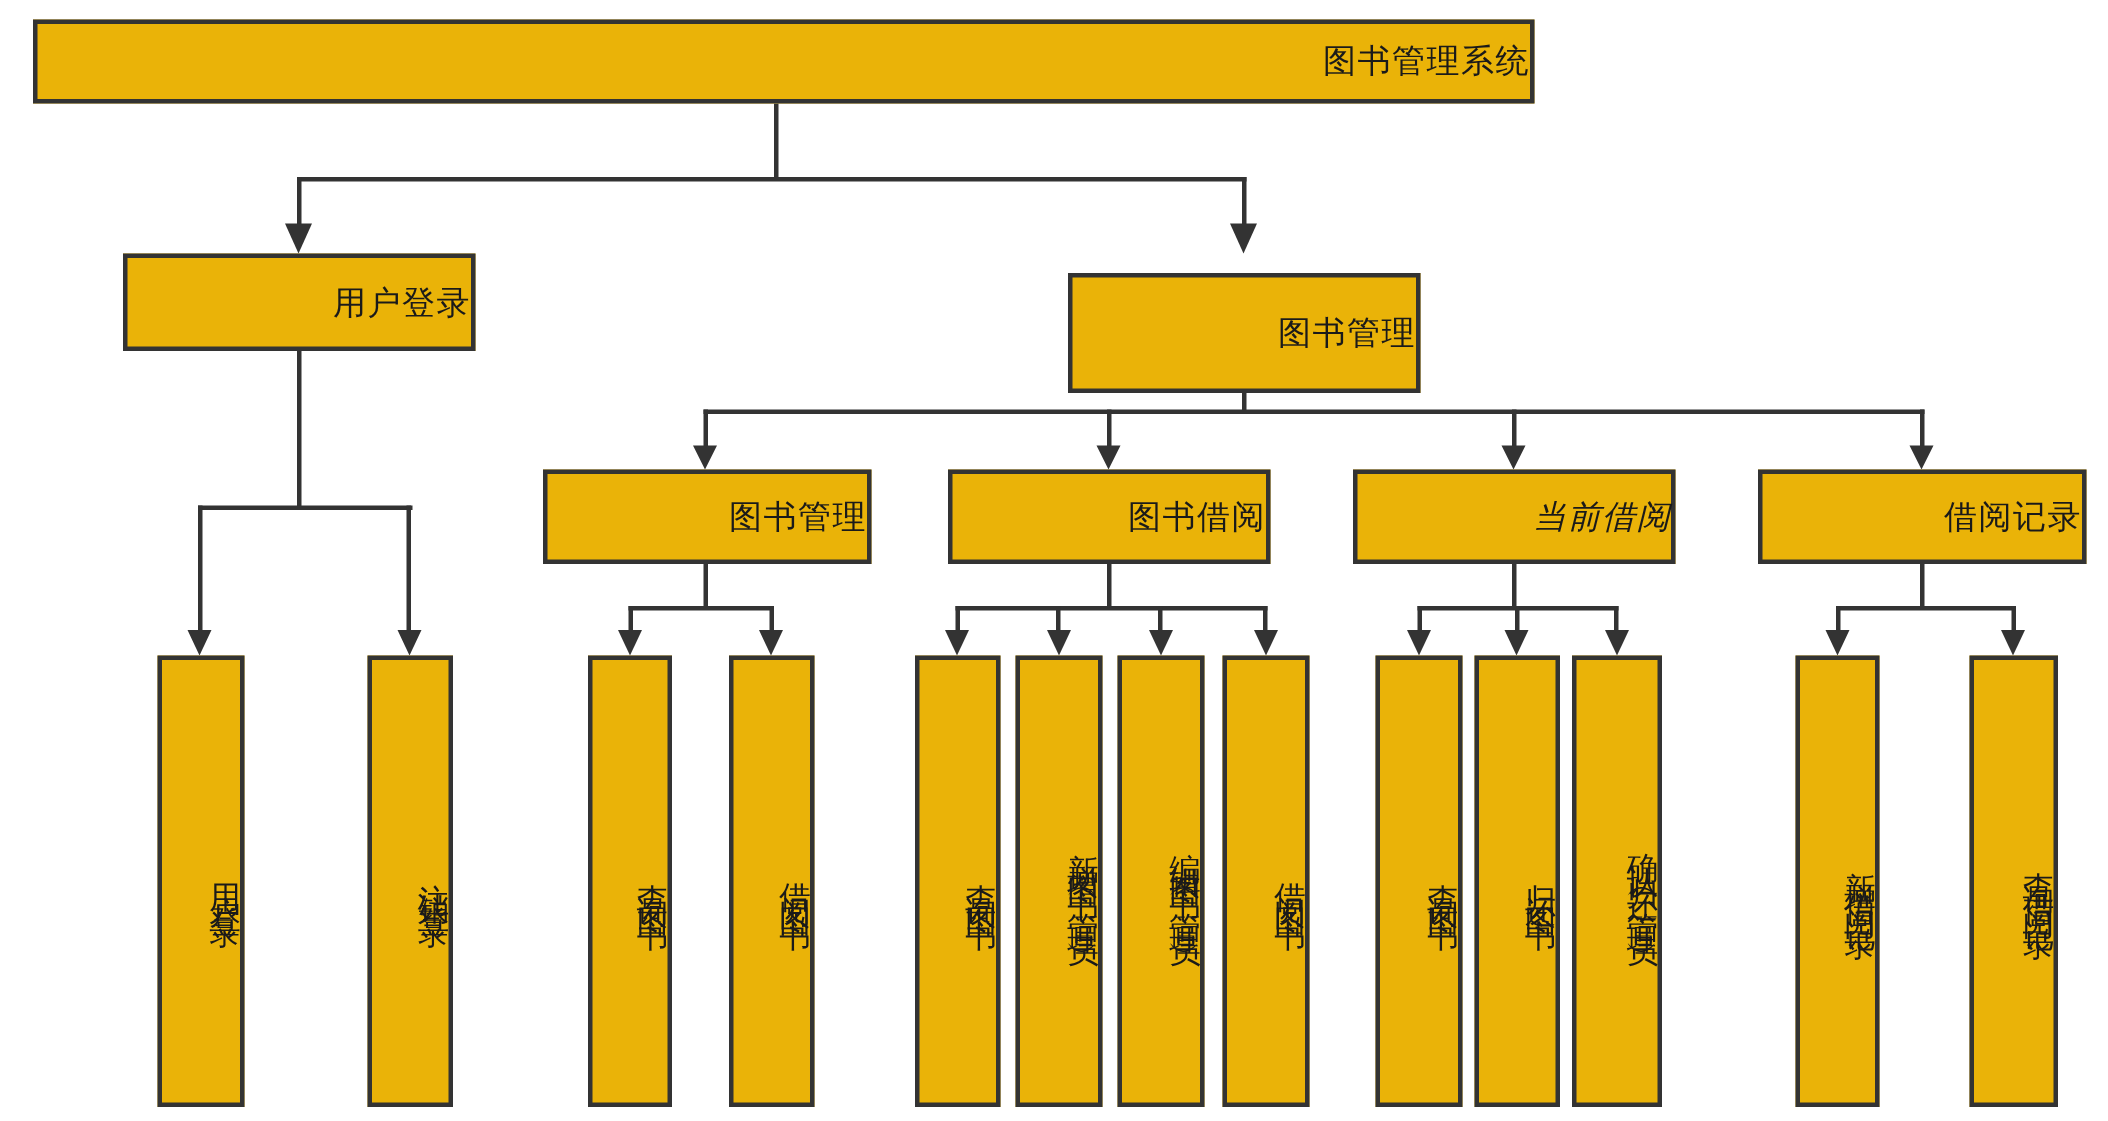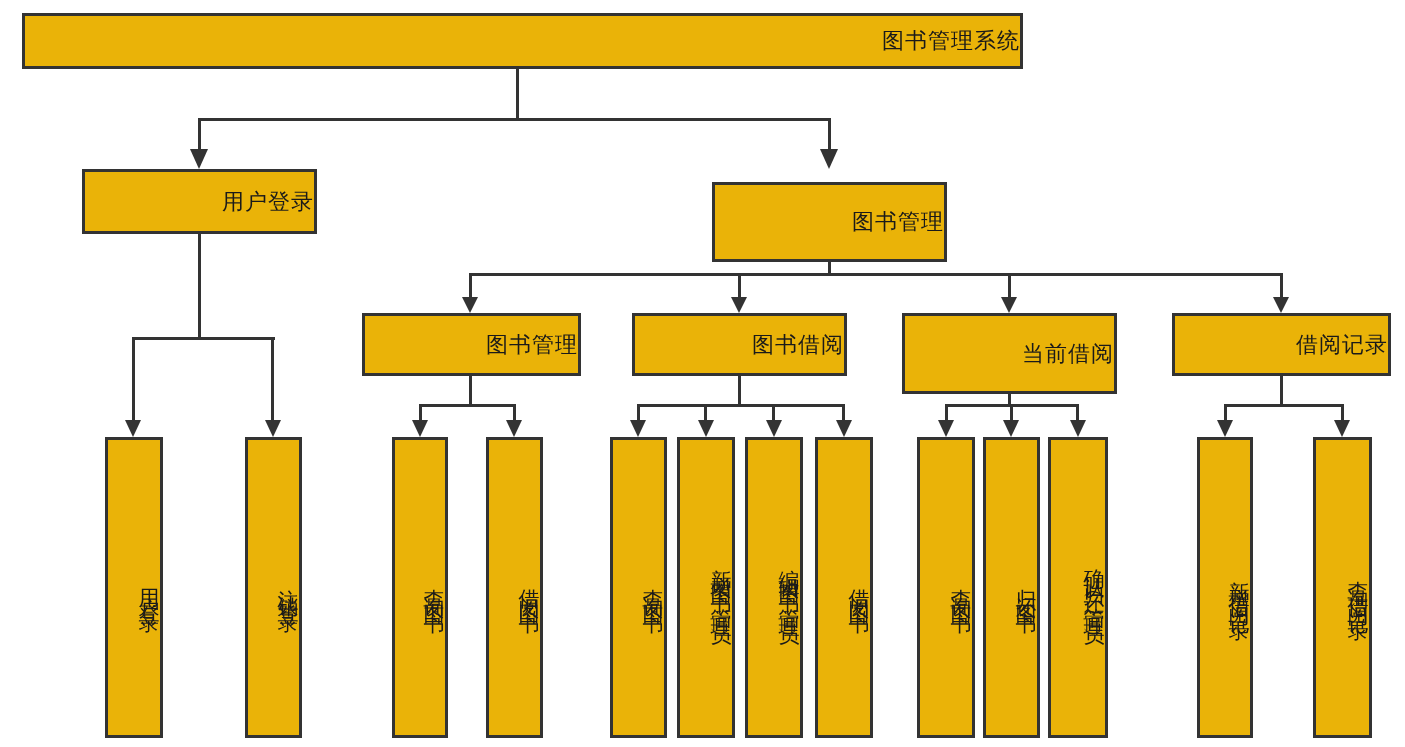--- a/index.html
+++ b/index.html
@@ -113,21 +113,21 @@
   </div>
 
   <div class="node" style="left:362px;top:313px;width:219px;height:63px;">
     <span>图书管理</span>
   </div>
 
   <div class="node" style="left:632px;top:313px;width:215px;height:63px;">
     <span>图书借阅</span>
   </div>
 
-  <div class="node" style="left:902px;top:313px;width:215px;height:81px;">
+  <div class="node" style="left:902px;top:313px;width:215px;height:63px;font-style:italic;">
     <span>当前借阅</span>
   </div>
 
   <div class="node" style="left:1172px;top:313px;width:219px;height:63px;">
     <span>借阅记录</span>
   </div>
 
   <div class="node leaf" style="left:105px;top:437px;width:58px;height:301px;">
     <span class="vtext">用户登录</span>
   </div>

